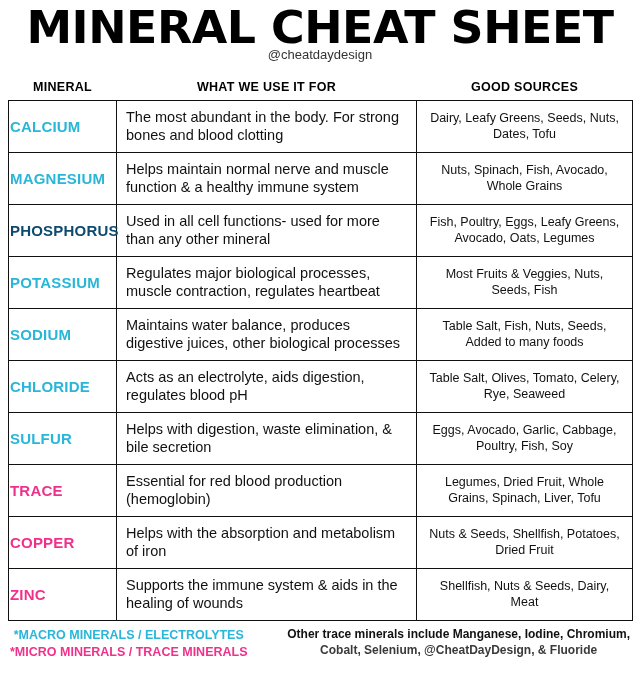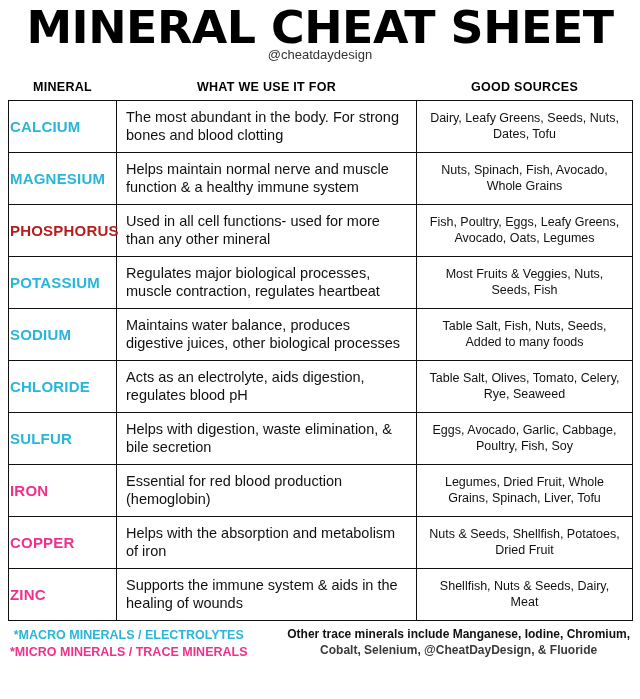--- a/index.html
+++ b/index.html
@@ -137,21 +137,21 @@
           <td class="mineral" style="color: rgb(41, 182, 216);">CALCIUM</td>
           <td class="use">The most abundant in the body. For strong bones and blood clotting</td>
           <td class="src">Dairy, Leafy Greens, Seeds, Nuts, Dates, Tofu</td>
         </tr>
         <tr>
           <td class="mineral" style="color: rgb(41, 182, 216);">MAGNESIUM</td>
           <td class="use">Helps maintain normal nerve and muscle function &amp; a healthy immune system</td>
           <td class="src">Nuts, Spinach, Fish, Avocado, Whole Grains</td>
         </tr>
         <tr>
-          <td class="mineral" style="color: #b91c1c;">PHOSPHORUS</td>
+          <td class="mineral" style="color: #0c4a6e;">PHOSPHORUS</td>
           <td class="use">Used in all cell functions- used for more than any other mineral</td>
           <td class="src">Fish, Poultry, Eggs, Leafy Greens, Avocado, Oats, Legumes</td>
         </tr>
         <tr>
           <td class="mineral" style="color: rgb(41, 182, 216);">POTASSIUM</td>
           <td class="use">Regulates major biological processes, muscle contraction, regulates heartbeat</td>
           <td class="src">Most Fruits &amp; Veggies, Nuts, Seeds, Fish</td>
         </tr>
         <tr>
           <td class="mineral" style="color: rgb(41, 182, 216);">SODIUM</td>
@@ -162,21 +162,21 @@
           <td class="mineral" style="color: rgb(41, 182, 216);">CHLORIDE</td>
           <td class="use">Acts as an electrolyte, aids digestion, regulates blood pH</td>
           <td class="src">Table Salt, Olives, Tomato, Celery, Rye, Seaweed</td>
         </tr>
         <tr>
           <td class="mineral" style="color: rgb(41, 182, 216);">SULFUR</td>
           <td class="use">Helps with digestion, waste elimination, &amp; bile secretion</td>
           <td class="src">Eggs, Avocado, Garlic, Cabbage, Poultry, Fish, Soy</td>
         </tr>
         <tr>
-          <td class="mineral" style="color: rgb(240, 49, 140);">IRON</td>
+          <td class="mineral" style="color: rgb(240, 49, 140);">TRACE</td>
           <td class="use">Essential for red blood production (hemoglobin)</td>
           <td class="src">Legumes, Dried Fruit, Whole Grains, Spinach, Liver, Tofu</td>
         </tr>
         <tr>
           <td class="mineral" style="color: rgb(240, 49, 140);">COPPER</td>
           <td class="use">Helps with the absorption and metabolism of iron</td>
           <td class="src">Nuts &amp; Seeds, Shellfish, Potatoes, Dried Fruit</td>
         </tr>
         <tr>
           <td class="mineral" style="color: rgb(240, 49, 140);">ZINC</td>

